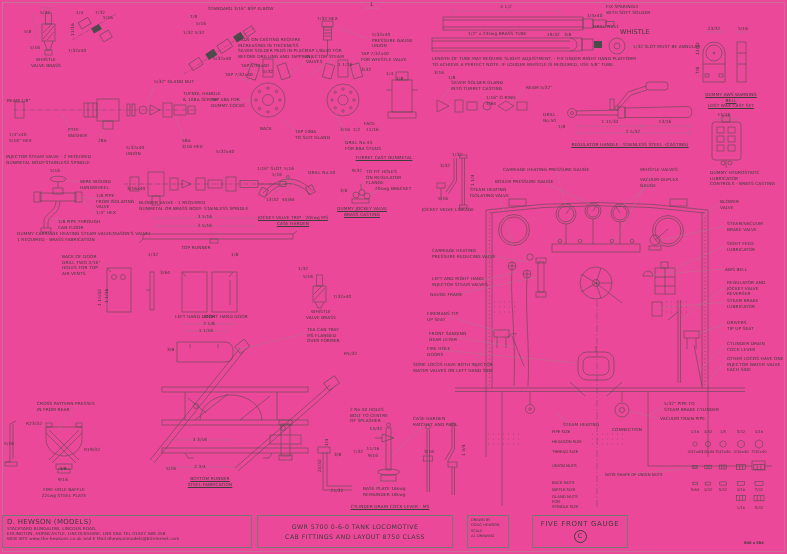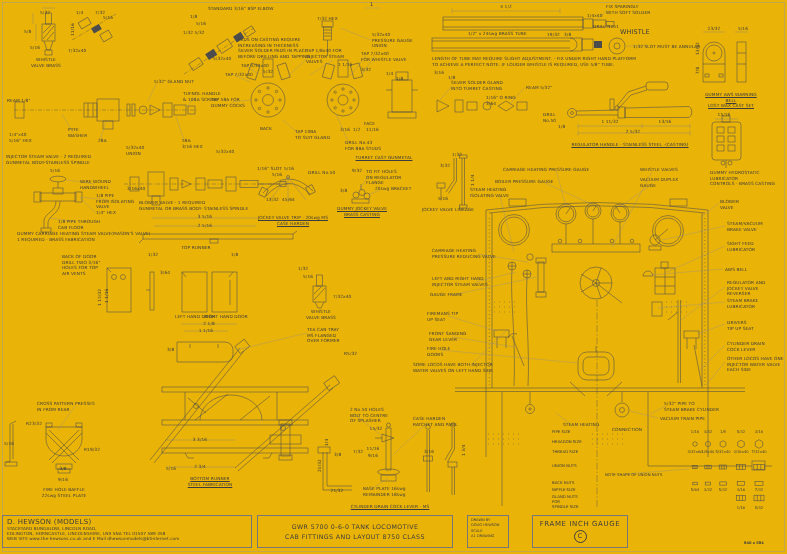--- a/index.html
+++ b/index.html
@@ -1,18 +1,18 @@
 <!DOCTYPE html>
 <html style="--line: #4c4c4c; --text: #3d3d3d;"><head>
 <meta charset="utf-8">
 <style>
   :root { --line:#4c4c4c; --text:#3d3d3d; }
   html,body { margin:0; padding:0; background:#fff; }
   #sheet {
-    position:relative; width:787px; height:554px; background:#eab308; overflow:hidden;
+    position:relative; width:787px; height:554px; background:#ec4899; overflow:hidden;
     font-family:"DejaVu Sans","Liberation Sans",sans-serif; color:var(--text);
   }
   #art { position:absolute; left:0; top:0; }
   #art line,#art path,#art rect,#art circle,#art ellipse,#art polyline,#art polygon
     { stroke:var(--line); stroke-width:.55; fill:none; }
   #art .ld line { stroke:#8f8f8f; stroke-width:.35; }
   #art .dim line { stroke:#7d7d7d; stroke-width:.4; }
   #art .dash { stroke-dasharray:4 1.5 1 1.5; stroke-width:.4; }
   #art .cl { stroke-dasharray:7 2 1.5 2; stroke-width:.4; }
   #art .dotted { stroke-dasharray:.7 3; stroke-width:.8; }
@@ -892,20 +892,20 @@
   </div>
 
   <div class="tb-box tb-drawn">
     <div>DRAWN BY</div>
     <div>DOUG HEWSON</div>
     <div>SCALE</div>
     <div>A1  DRAWING</div>
   </div>
 
   <div class="tb-box tb-gauge">
-    <div>FRAME INCH GAUGE</div>
+    <div>FIVE FRONT GAUGE</div>
     <div class="copy-c">C</div>
   </div>
 
 
   <div class="sheet-size">840 x 594</div>
 
 </div>
 
 </body></html>

